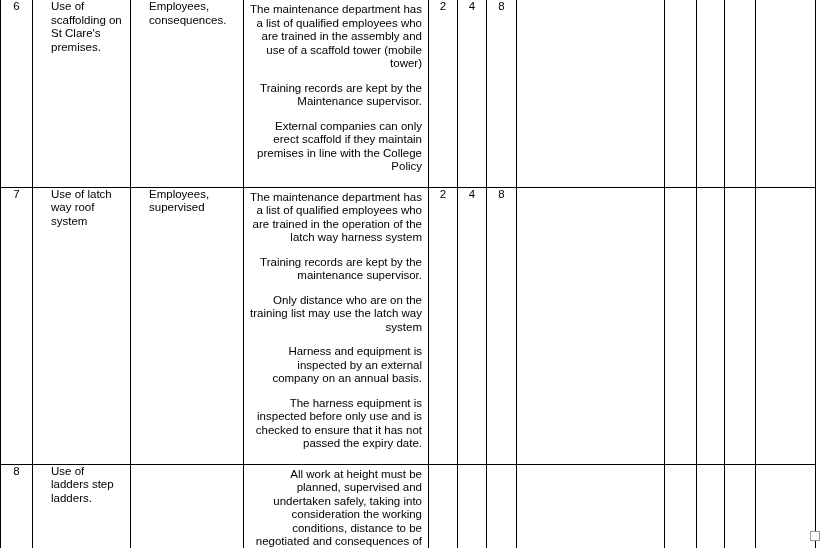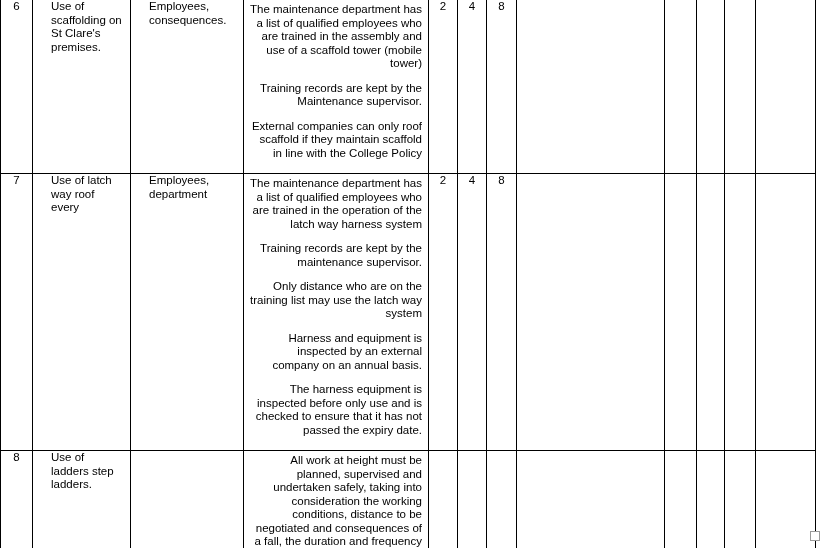--- a/index.html
+++ b/index.html
@@ -123,21 +123,21 @@
         <td class="mid">
           <div class="cellpad-mid">Use of scaffolding on St Clare's premises.</div>
         </td>
         <td class="mid">
           <div class="cellpad-mid">Employees, consequences.</div>
         </td>
         <td>
           <div class="ctrl-cell">
             <p class="para">The maintenance department has a list of qualified employees who are trained in the assembly and use of a scaffold tower (mobile tower)</p>
             <p class="para">Training records are kept by the Maintenance supervisor.</p>
-            <p class="para">External companies can only roof scaffold if they maintain scaffold in line with the College Policy</p>
+            <p class="para">External companies can only erect scaffold if they maintain premises in line with the College Policy</p>
           </div>
         </td>
         <td class="score">
           <span>2</span>
         </td>
         <td class="score">
           <span>4</span>
         </td>
         <td class="score">
           <span>8</span>
@@ -157,24 +157,24 @@
         <td>
           <div class="cellpad"></div>
         </td>
       </tr>
 
       <tr>
         <td class="num">
           <span>7</span>
         </td>
         <td class="mid">
-          <div class="cellpad-mid">Use of latch way roof every</div>
-        </td>
-        <td class="mid">
-          <div class="cellpad-mid">Employees, department</div>
+          <div class="cellpad-mid">Use of latch way roof system</div>
+        </td>
+        <td class="mid">
+          <div class="cellpad-mid">Employees, supervised</div>
         </td>
         <td>
           <div class="ctrl-cell">
             <p class="para">The maintenance department has a list of qualified employees who are trained in the operation of the latch way harness system</p>
             <p class="para">Training records are kept by the maintenance supervisor.</p>
             <p class="para">Only distance who are on the training list may use the latch way system</p>
             <p class="para">Harness and equipment is inspected by an external company on an annual basis.</p>
             <p class="para">The harness equipment is inspected before only use and is checked to ensure that it has not passed the expiry date.</p>
           </div>
         </td>

